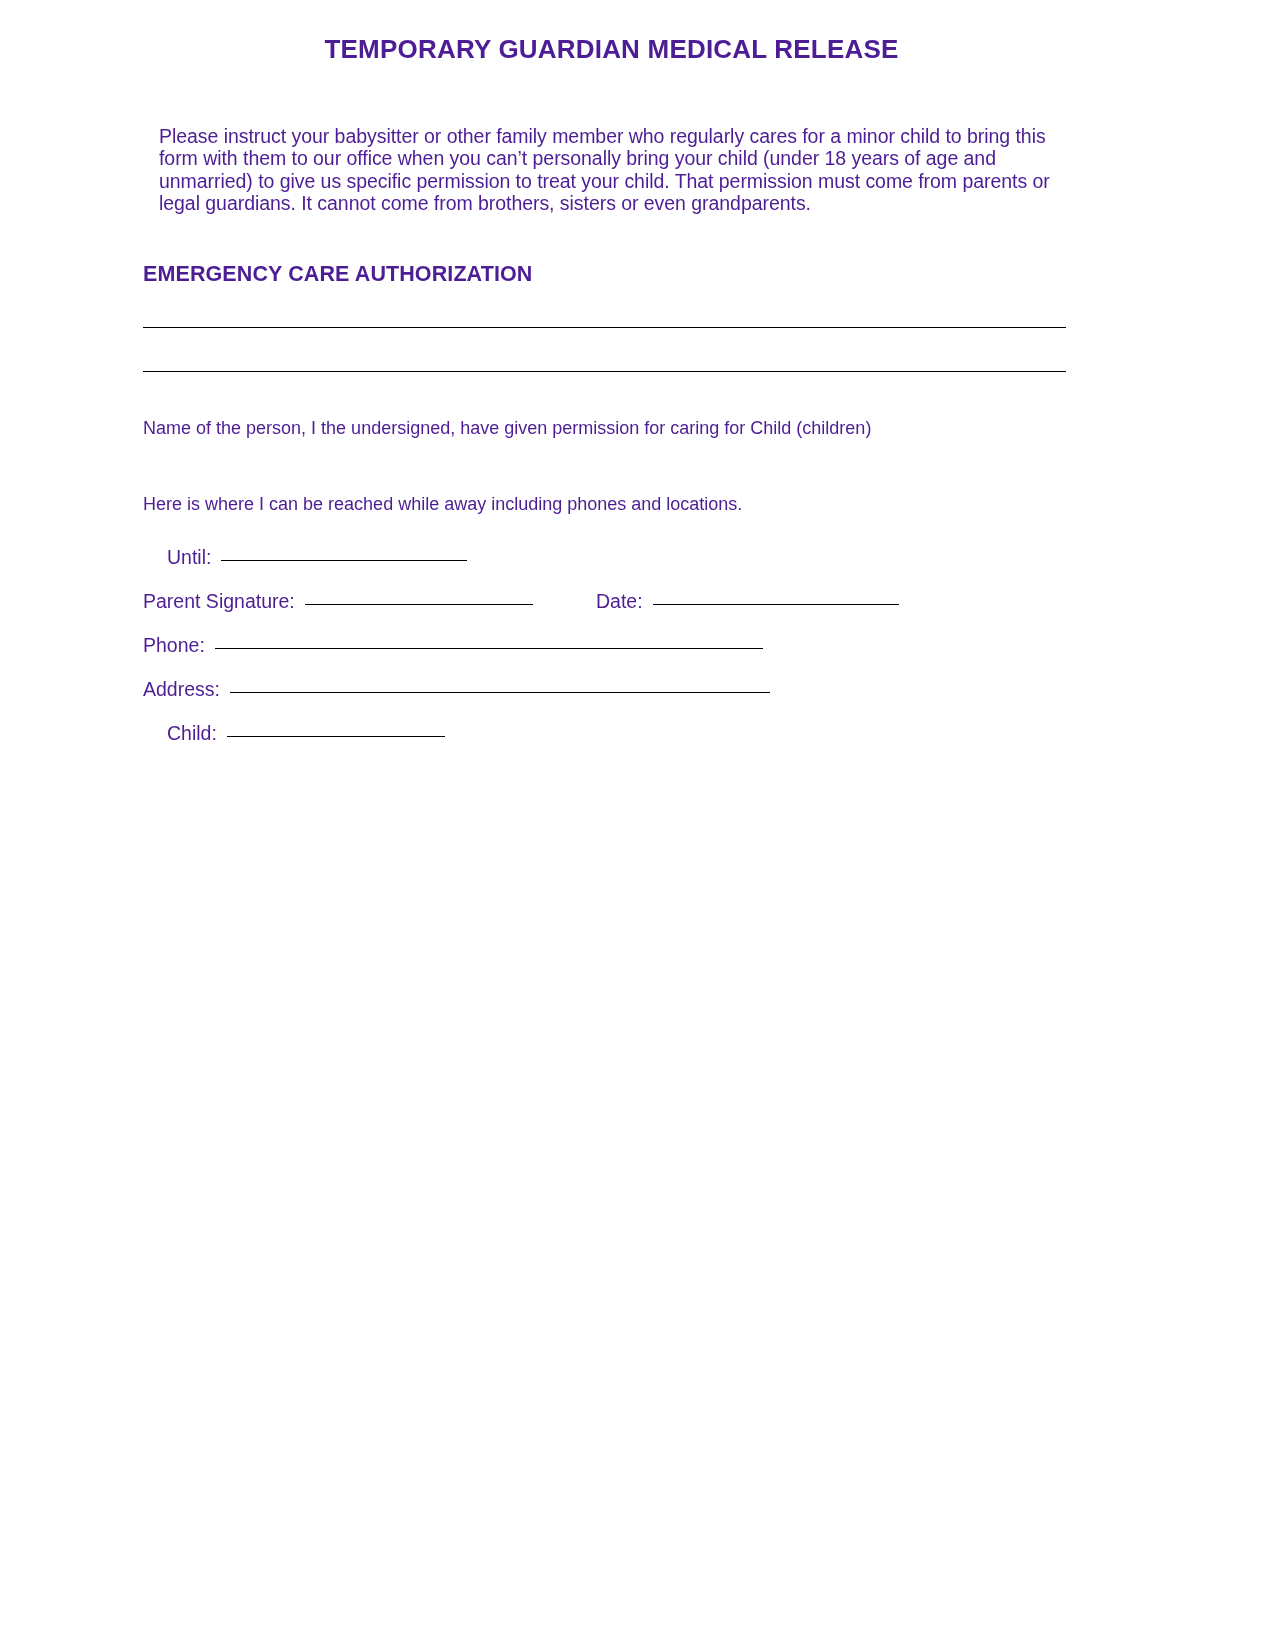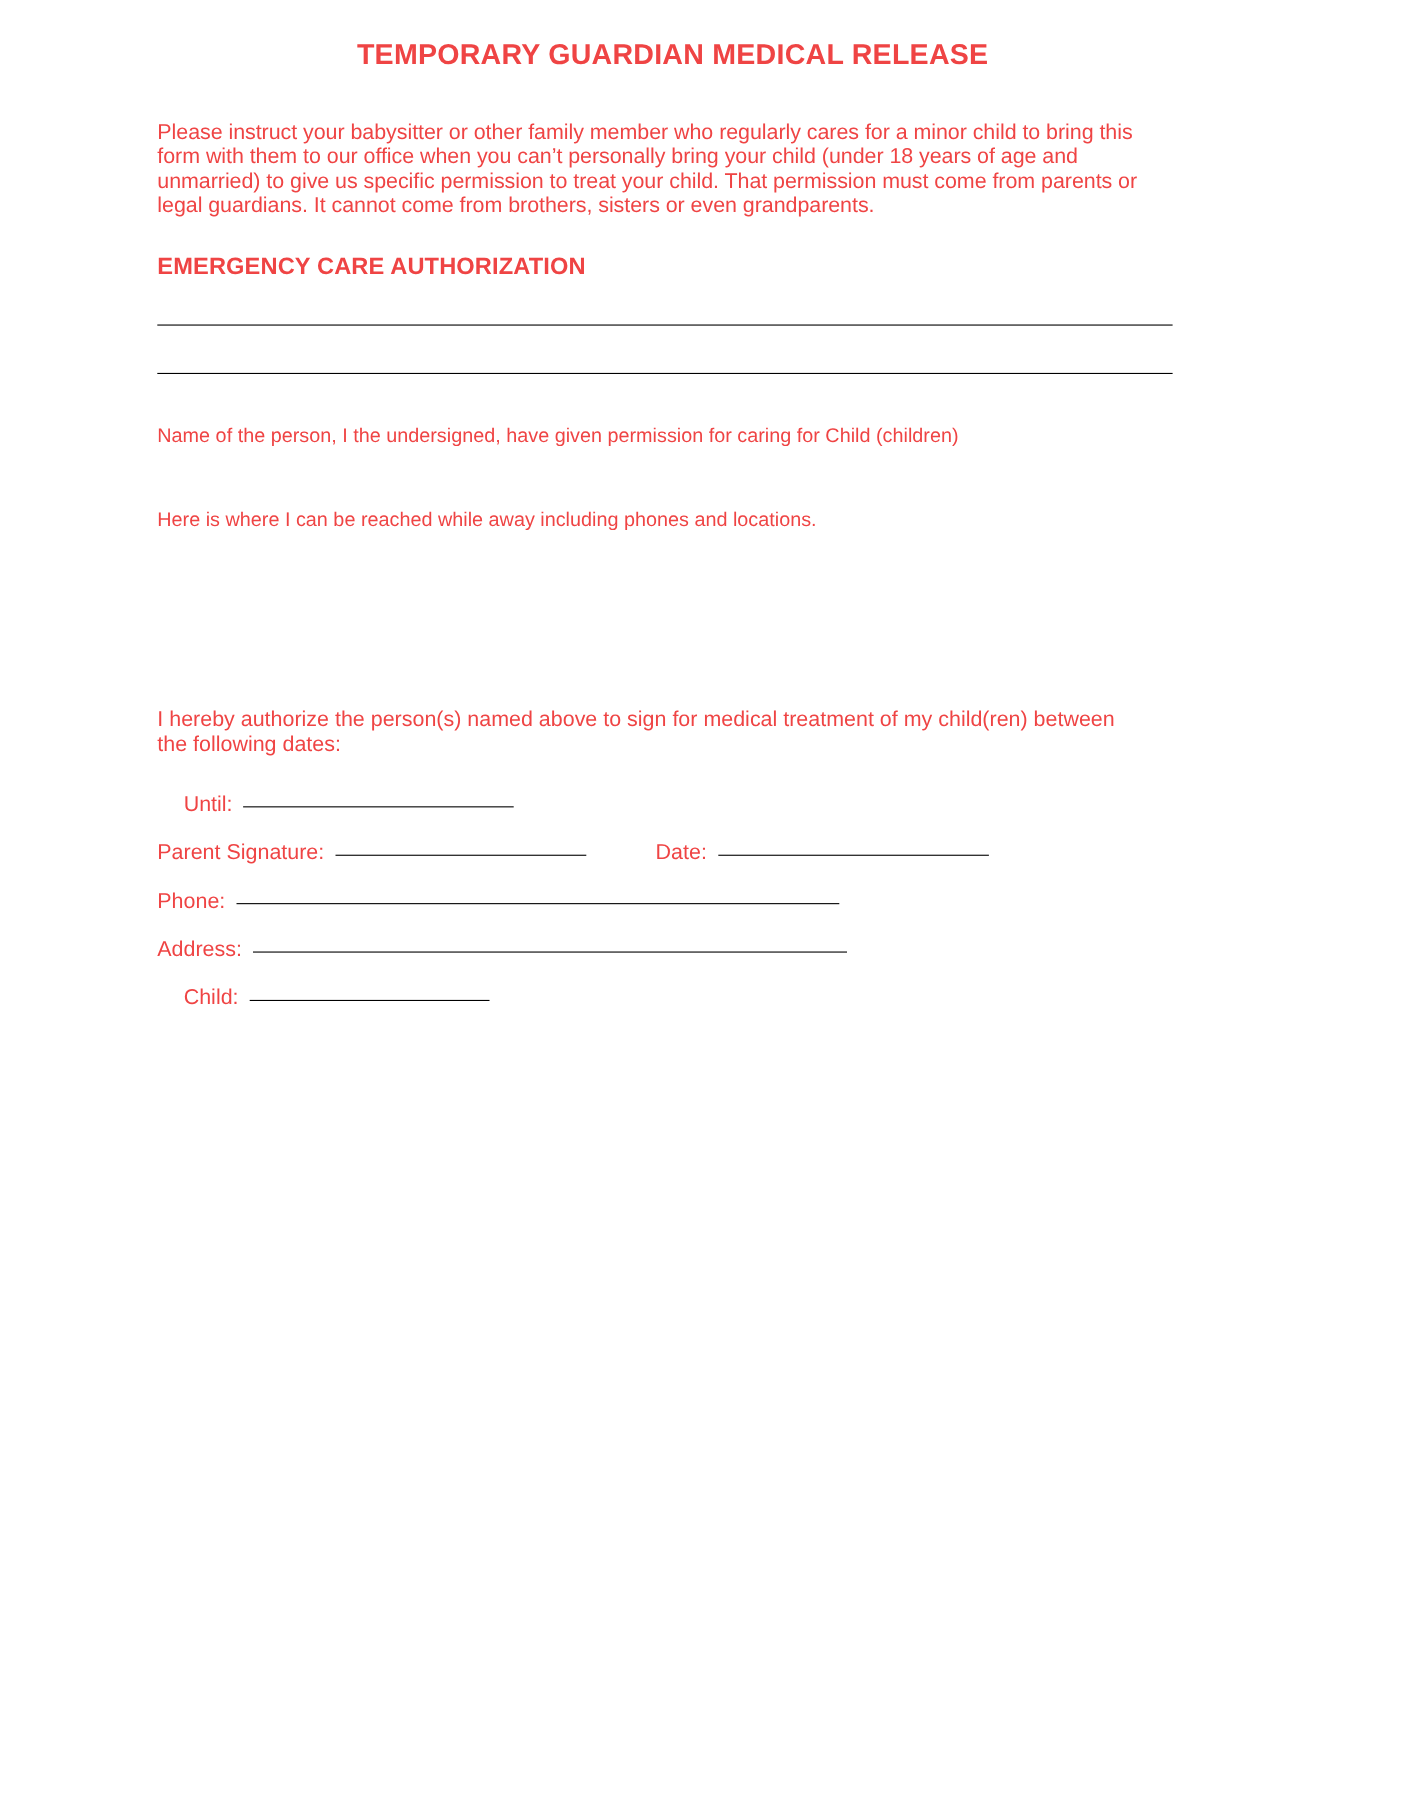--- a/index.html
+++ b/index.html
@@ -10,21 +10,21 @@
   }
 
   .page {
     position: relative;
     width: 1275px;
     height: 1650px;
     background: #ffffff;
     margin: 0 auto;
     overflow: hidden;
     font-family: "Liberation Sans", "DejaVu Sans", sans-serif;
-    color: #ef4444;
+    color: #4c1d95;
     -webkit-font-smoothing: antialiased;
   }
 
   
   .content {
     position: absolute;
     left: 143px;
     top: 0;
     width: 923px;
   }
@@ -34,21 +34,21 @@
     font-size: 26px;
     font-weight: bold;
     letter-spacing: 0.2px;
     margin: 0;
     padding-top: 35px;
     padding-left: 14px;
     line-height: 1.1;
   }
 
   .intro-paragraph {
-    margin: 0;
+    margin: 16px;
     padding-top: 45px;
     font-size: 19.5px;
     line-height: 22.5px;
     text-align: left;
     letter-spacing: -0.05px;
   }
 
   .section-heading {
     margin: 0;
     padding-top: 31px;
@@ -172,21 +172,20 @@
     <h2 class="section-heading">EMERGENCY CARE AUTHORIZATION</h2>
 
 
     <div class="full-rule full-rule-1"></div>
     <div class="full-rule full-rule-2"></div>
 
     <p class="body-line line-permission">Name of the person, I the undersigned, have given permission for caring for Child (children)</p>
 
     <p class="body-line line-reached">Here is where I can be reached while away including phones and locations.</p>
 
-    <p class="authorize-paragraph">I hereby authorize the person(s) named above to sign for medical treatment of my child(ren) between the following dates:</p>
 
     <div class="fields-block">
 
       <div class="field-row">
         <span class="pair-spacer"></span>
         <div class="field-group">
           <span class="field-label">Until:</span>
           <span class="lbl-gap"></span>
           <span class="rule w-until"></span>
         </div>

